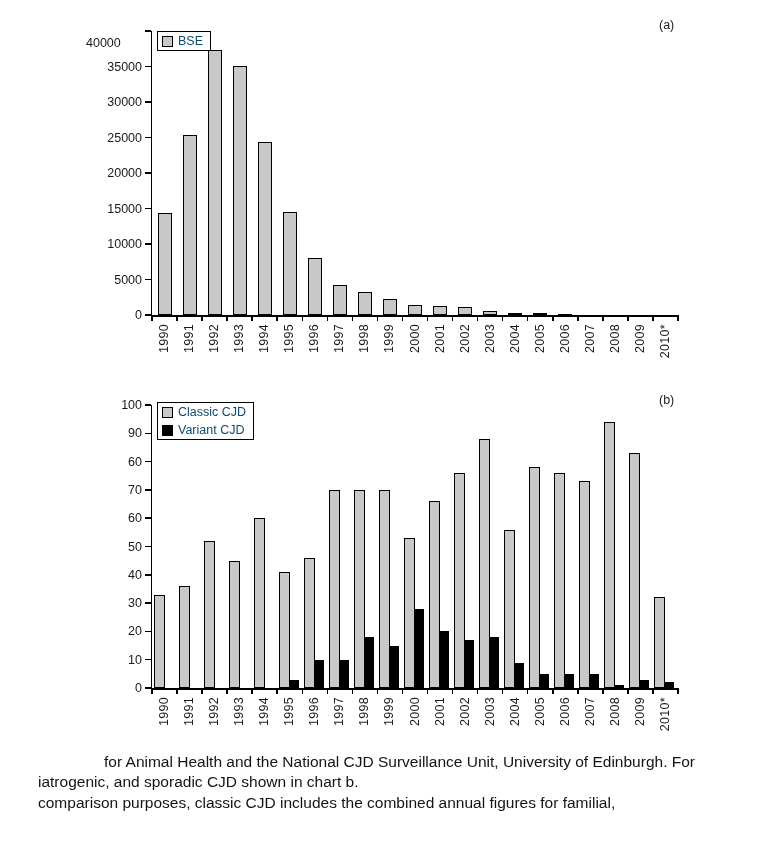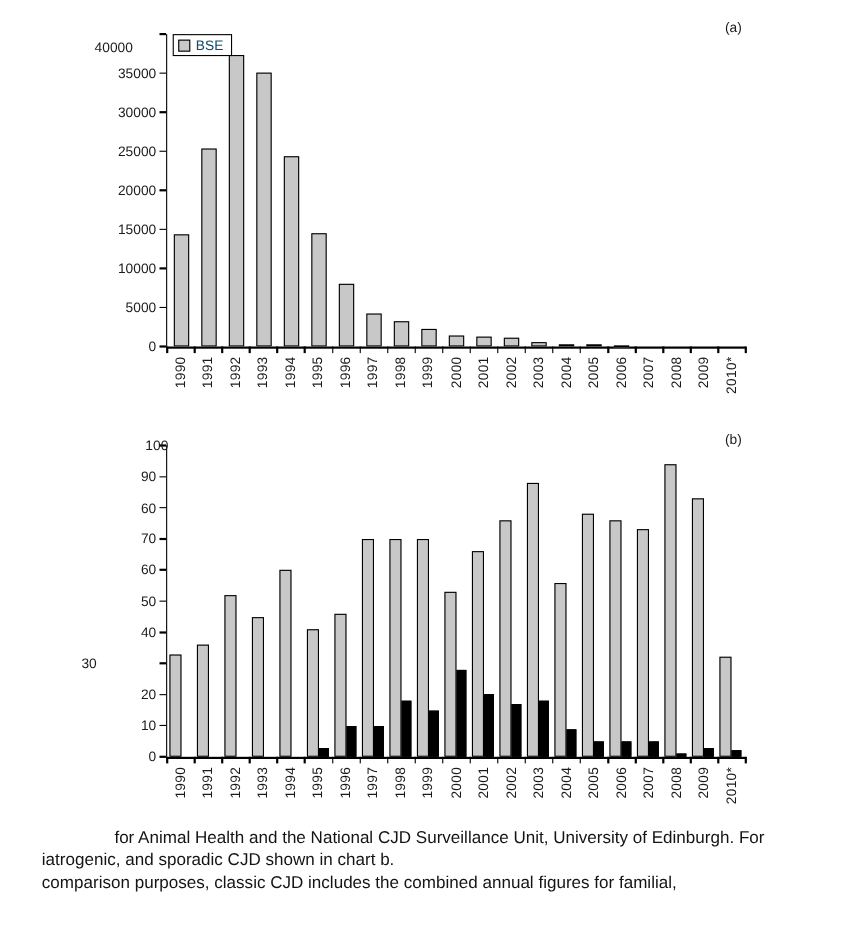--- a/index.html
+++ b/index.html
@@ -129,35 +129,35 @@
     <div class="abs panel-label" style="left: 659px; top: 18px;">(a)</div>
     <div class="abs" style="left: 150.5px; top: 405px; width: 1.5px; height: 283px; background: rgb(0, 0, 0);"></div>
     <div class="abs" style="left: 150.5px; top: 688px; width: 527.5px; height: 1.5px; background: rgb(0, 0, 0);"></div>
     <div class="abs" style="left: 145px; top: 687.25px; width: 5.5px; height: 1.5px; background: rgb(0, 0, 0);"></div>
     <div class="abs tick-label" style="left: 86px; top: 681px; width: 56px; text-align: right;">0</div>
     <div class="abs" style="left: 145px; top: 658.95px; width: 5.5px; height: 1.5px; background: rgb(0, 0, 0);"></div>
     <div class="abs tick-label" style="left: 86px; top: 652.7px; width: 56px; text-align: right;">10</div>
     <div class="abs" style="left: 145px; top: 630.65px; width: 5.5px; height: 1.5px; background: rgb(0, 0, 0);"></div>
     <div class="abs tick-label" style="left: 86px; top: 624.4px; width: 56px; text-align: right;">20</div>
     <div class="abs" style="left: 145px; top: 602.35px; width: 5.5px; height: 1.5px; background: rgb(0, 0, 0);"></div>
-    <div class="abs tick-label" style="left: 74px; top: 596.1px; width: 56px; ">30</div>
+    <div class="abs tick-label" style="left: 86px; top: 596.1px; width: 56px; text-align: right;">30</div>
     <div class="abs" style="left: 145px; top: 574.05px; width: 5.5px; height: 1.5px; background: rgb(0, 0, 0);"></div>
     <div class="abs tick-label" style="left: 86px; top: 567.8px; width: 56px; text-align: right;">40</div>
     <div class="abs" style="left: 145px; top: 545.75px; width: 5.5px; height: 1.5px; background: rgb(0, 0, 0);"></div>
     <div class="abs tick-label" style="left: 86px; top: 539.5px; width: 56px; text-align: right;">50</div>
     <div class="abs" style="left: 145px; top: 517.45px; width: 5.5px; height: 1.5px; background: rgb(0, 0, 0);"></div>
     <div class="abs tick-label" style="left: 86px; top: 511.2px; width: 56px; text-align: right;">60</div>
     <div class="abs" style="left: 145px; top: 489.15px; width: 5.5px; height: 1.5px; background: rgb(0, 0, 0);"></div>
     <div class="abs tick-label" style="left: 86px; top: 482.9px; width: 56px; text-align: right;">70</div>
     <div class="abs" style="left: 145px; top: 460.85px; width: 5.5px; height: 1.5px; background: rgb(0, 0, 0);"></div>
     <div class="abs tick-label" style="left: 86px; top: 454.6px; width: 56px; text-align: right;">60</div>
     <div class="abs" style="left: 145px; top: 432.55px; width: 5.5px; height: 1.5px; background: rgb(0, 0, 0);"></div>
     <div class="abs tick-label" style="left: 86px; top: 426.3px; width: 56px; text-align: right;">90</div>
     <div class="abs" style="left: 145px; top: 404.25px; width: 5.5px; height: 1.5px; background: rgb(0, 0, 0);"></div>
-    <div class="abs tick-label" style="left: 97px; top: 398px; width: 56px; text-align: right;">100</div>
+    <div class="abs tick-label" style="left: 86px; top: 398px; width: 56px; text-align: right;">100</div>
     <div class="abs" style="left: 151.25px; top: 688px; width: 1.5px; height: 5.5px; background: rgb(0, 0, 0);"></div>
     <div class="abs" style="left: 176.298px; top: 688px; width: 1.5px; height: 5.5px; background: rgb(0, 0, 0);"></div>
     <div class="abs" style="left: 201.345px; top: 688px; width: 1.5px; height: 5.5px; background: rgb(0, 0, 0);"></div>
     <div class="abs" style="left: 226.393px; top: 688px; width: 1.5px; height: 5.5px; background: rgb(0, 0, 0);"></div>
     <div class="abs" style="left: 251.44px; top: 688px; width: 1.5px; height: 5.5px; background: rgb(0, 0, 0);"></div>
     <div class="abs" style="left: 276.488px; top: 688px; width: 1.5px; height: 5.5px; background: rgb(0, 0, 0);"></div>
     <div class="abs" style="left: 301.536px; top: 688px; width: 1.5px; height: 5.5px; background: rgb(0, 0, 0);"></div>
     <div class="abs" style="left: 326.583px; top: 688px; width: 1.5px; height: 5.5px; background: rgb(0, 0, 0);"></div>
     <div class="abs" style="left: 351.631px; top: 688px; width: 1.5px; height: 5.5px; background: rgb(0, 0, 0);"></div>
     <div class="abs" style="left: 376.679px; top: 688px; width: 1.5px; height: 5.5px; background: rgb(0, 0, 0);"></div>
@@ -224,14 +224,24 @@
     <div class="abs bar" style="left: 440.048px; top: 631.4px; width: 9px; height: 56.6px; background: rgb(0, 0, 0);"></div>
     <div class="abs bar" style="left: 465.095px; top: 639.89px; width: 9px; height: 48.11px; background: rgb(0, 0, 0);"></div>
     <div class="abs bar" style="left: 490.143px; top: 637.06px; width: 9px; height: 50.94px; background: rgb(0, 0, 0);"></div>
     <div class="abs bar" style="left: 515.19px; top: 662.53px; width: 9px; height: 25.47px; background: rgb(0, 0, 0);"></div>
     <div class="abs bar" style="left: 540.238px; top: 673.85px; width: 9px; height: 14.15px; background: rgb(0, 0, 0);"></div>
     <div class="abs bar" style="left: 565.286px; top: 673.85px; width: 9px; height: 14.15px; background: rgb(0, 0, 0);"></div>
     <div class="abs bar" style="left: 590.333px; top: 673.85px; width: 9px; height: 14.15px; background: rgb(0, 0, 0);"></div>
     <div class="abs bar" style="left: 615.381px; top: 685.17px; width: 9px; height: 2.83px; background: rgb(0, 0, 0);"></div>
     <div class="abs bar" style="left: 640.429px; top: 679.51px; width: 9px; height: 8.49px; background: rgb(0, 0, 0);"></div>
     <div class="abs bar" style="left: 665.476px; top: 682.34px; width: 9px; height: 5.66px; background: rgb(0, 0, 0);"></div>
+    <div class="abs legend-box" style="left: 157px; top: 402px;">
+      <div class="legend-row">
+        <span class="legend-swatch" style="background: rgb(200, 200, 200);"></span>
+        <span class="legend-label">Classic CJD</span>
+      </div>
+      <div class="legend-row">
+        <span class="legend-swatch" style="background: rgb(0, 0, 0);"></span>
+        <span class="legend-label">Variant CJD</span>
+      </div>
+    </div>
     <div class="abs panel-label" style="left: 659px; top: 393px;">(b)</div>
   </div>
 
 </body></html>

